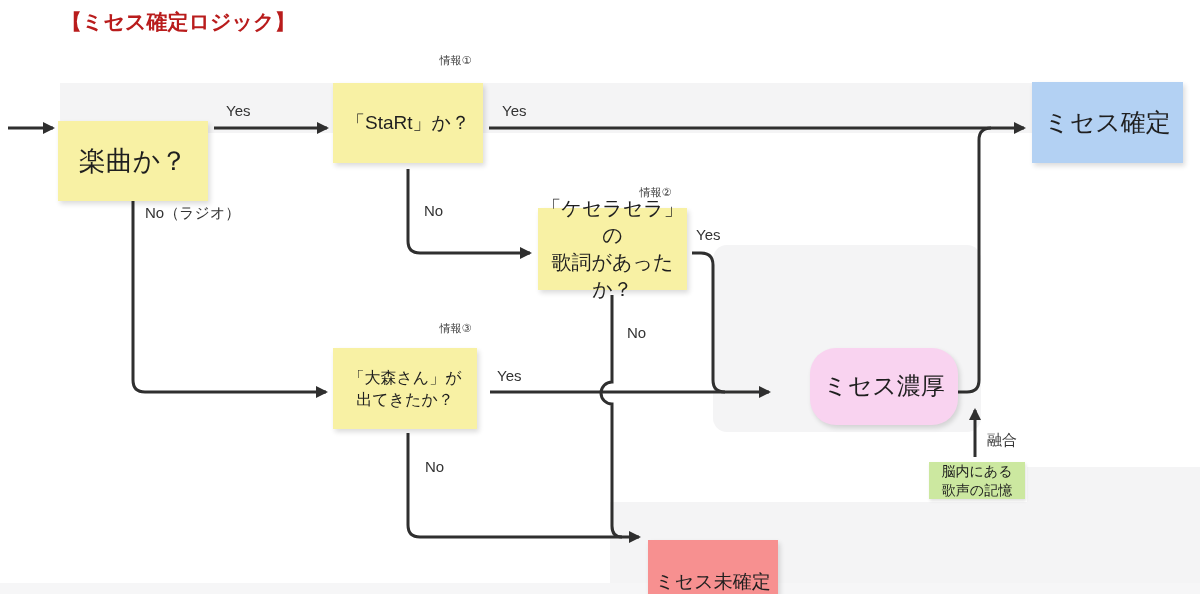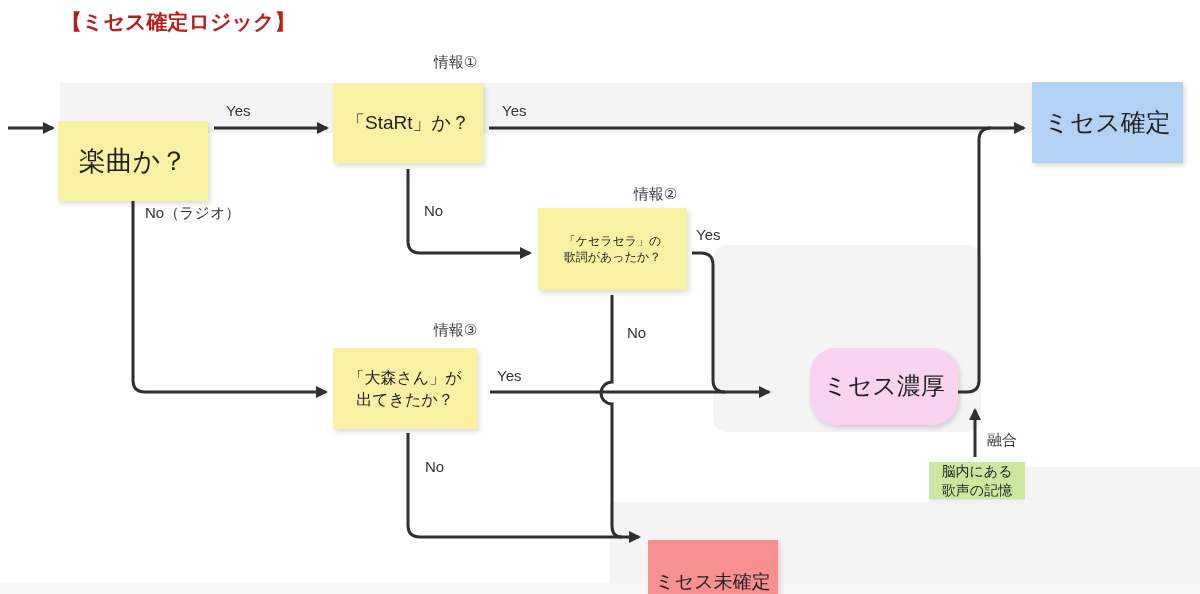--- a/index.html
+++ b/index.html
@@ -10,21 +10,21 @@
     color:#1f1f1f;
   }
   .bg-shape{position:absolute;z-index:0;}
   #connectors{position:absolute;left:0;top:0;z-index:1;}
   .node{
     position:absolute;z-index:2;display:flex;flex-direction:column;
     align-items:center;justify-content:center;text-align:center;
     box-shadow:2px 3px 5px rgba(0,0,0,0.14);line-height:1.35;
   }
   .lbl{position:absolute;z-index:2;font-size:15px;color:#333;white-space:nowrap;}
-  .info{position:absolute;z-index:2;font-size:15px;color:#3d3d3d;text-align:center;white-space:nowrap;}
+  .info{position:absolute;z-index:2;font-size:11px;color:#3d3d3d;text-align:center;white-space:nowrap;}
   #title{
     position:absolute;left:14px;top:8px;z-index:2;
     font-size:21px;font-weight:bold;color:#b91c1c;white-space:nowrap;margin-left:47px;
   }
 </style>
 </head>
 <body>
 
 <div id="stage">
 
@@ -62,21 +62,21 @@
   </div>
 
   <div class="node" style="left: 333px; top: 83px; width: 150px; height: 80px; font-size: 19px; background-color: rgb(248, 241, 164);">
     <span>「StaRt」か？</span>
   </div>
 
   <div class="node" style="left: 1032px; top: 82px; width: 151px; height: 81px; font-size: 25px; background-color: rgb(179, 209, 243);">
     <span>ミセス確定</span>
   </div>
 
-  <div class="node" style="left: 538px; top: 208px; width: 149px; height: 82px; font-size: 12px; background-color: rgb(248, 241, 164);">
+  <div class="node" style="left: 538px; top: 208px; width: 149px; height: 82px; font-size: 20px; background-color: rgb(248, 241, 164);">
     <span>「ケセラセラ」の</span>
     <span>歌詞があったか？</span>
   </div>
 
   <div class="node" style="left: 333px; top: 348px; width: 144px; height: 81px; font-size: 16px; background-color: rgb(248, 241, 164);">
     <span>「大森さん」が</span>
     <span>出てきたか？</span>
   </div>
 
   <div class="node" style="left: 810px; top: 348px; width: 148px; height: 77px; font-size: 24px; background-color: rgb(249, 211, 240); border-radius: 26px;">

